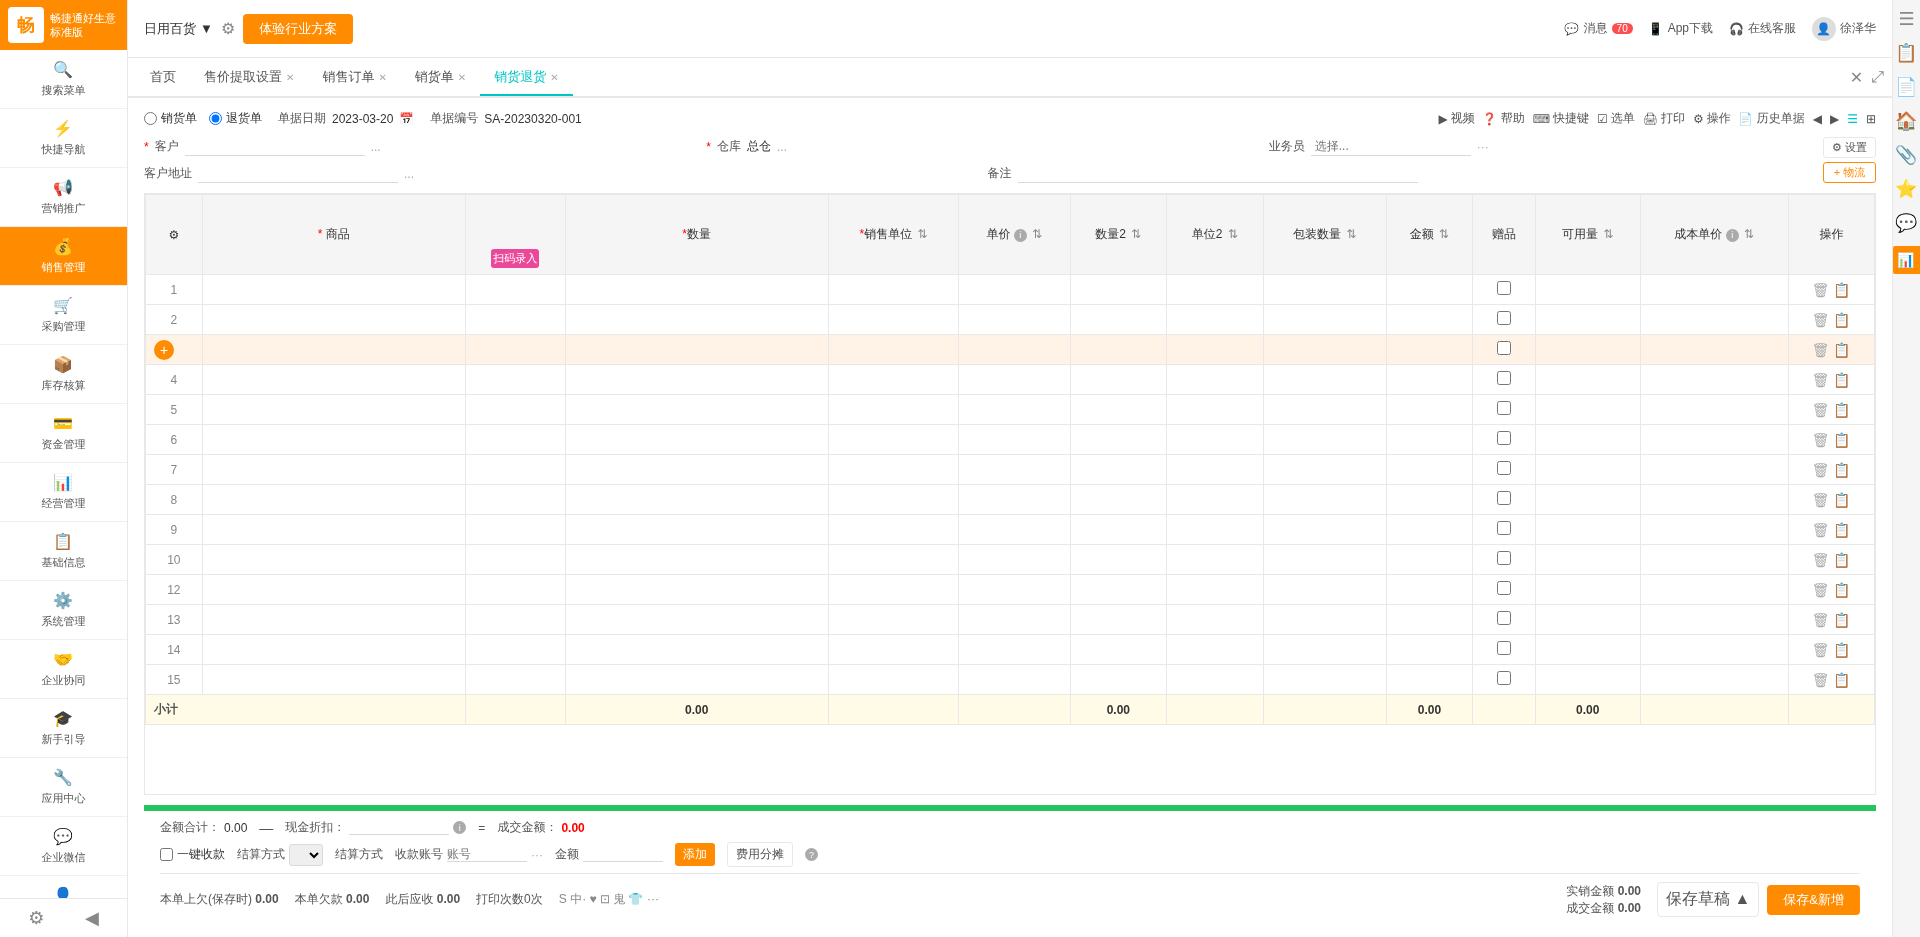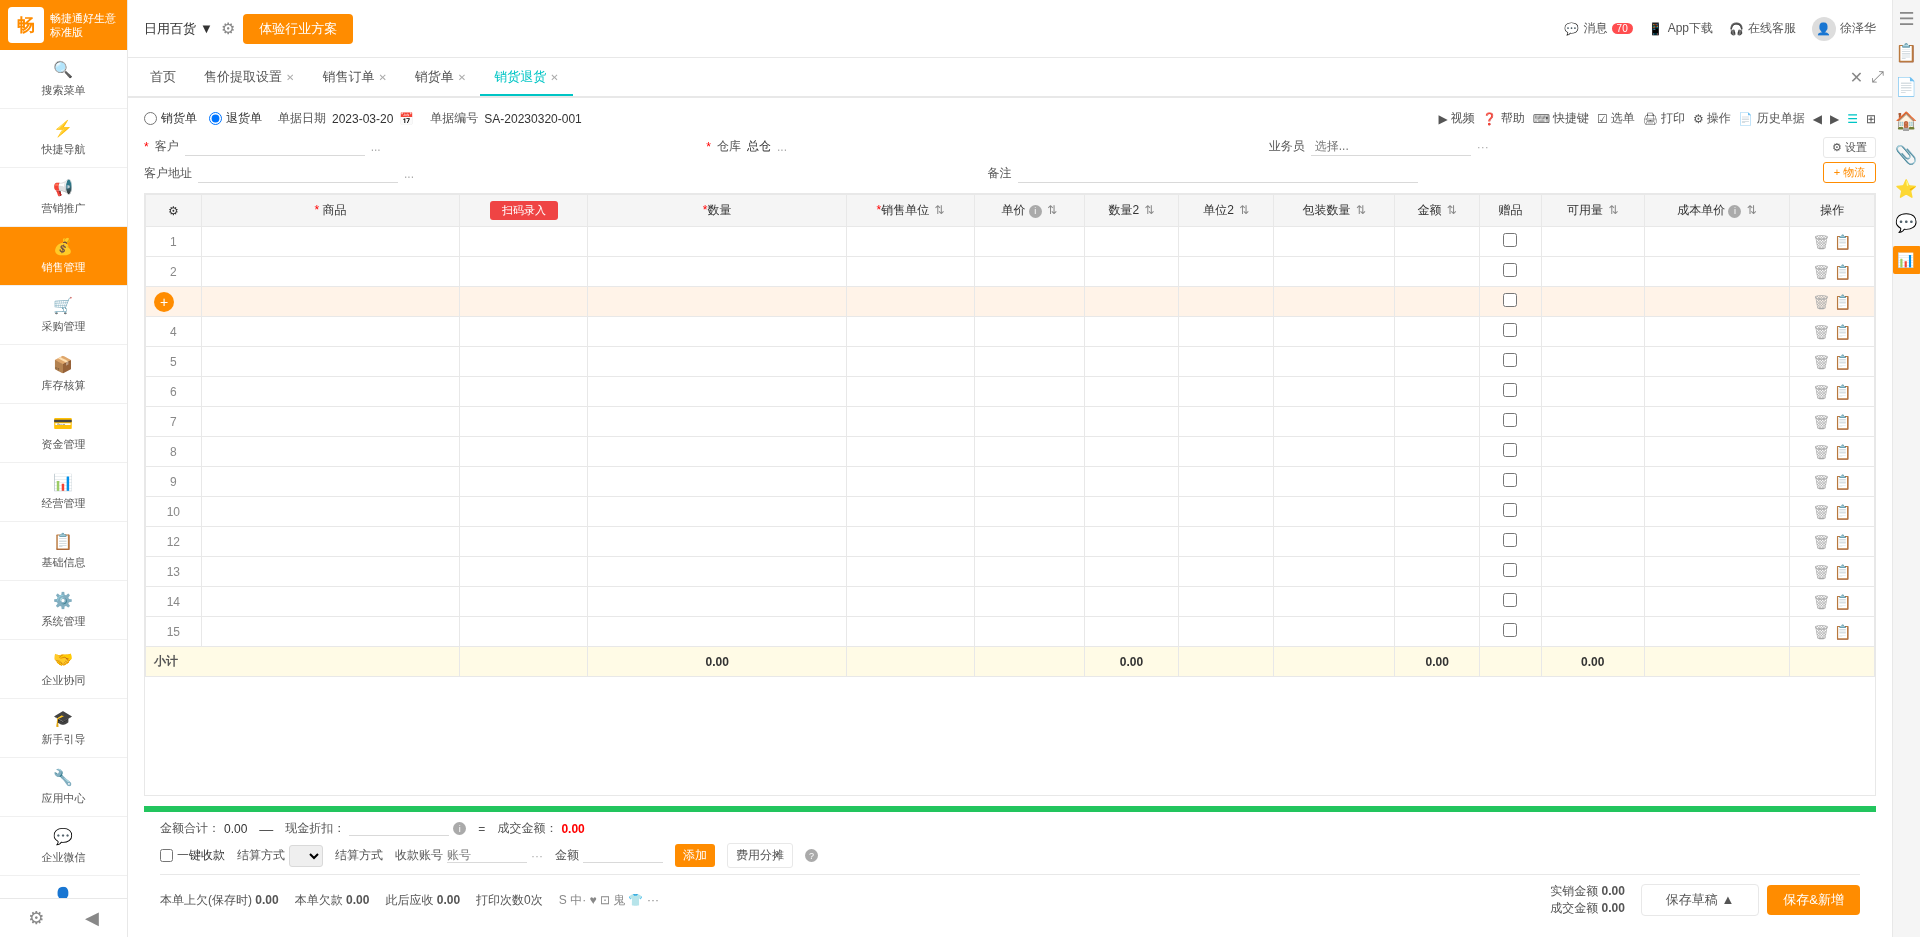--- a/index.html
+++ b/index.html
@@ -59,21 +59,21 @@
     .side-btn.orange { border-color: #ff8c00; color: #ff8c00; }
 
     
     .table-container { flex: 1; border: 1px solid #e8e8e8; overflow: auto; }
     table { width: 100%; border-collapse: collapse; font-size: 12px; }
     table th { background: #f5f5f5; border: 1px solid #e8e8e8; padding: 6px 8px; text-align: center; white-space: nowrap; font-weight: normal; color: #333; position: sticky; top: 0; z-index: 2; }
     table td { border: 1px solid #e8e8e8; padding: 4px 8px; text-align: center; height: 30px; }
     table tr:nth-child(3) td { background: #fff3e8; }
     .th-required { color: #f00; }
     .th-icon { cursor: pointer; color: #888; margin-left: 2px; }
-    .scan-btn { background: #ef4444; color: #fff; border: none; border-radius: 3px; padding: 2px 12px; font-size: 11px; cursor: pointer; }
+    .scan-btn { background: #ec4899; color: #fff; border: none; border-radius: 3px; padding: 2px 2px; font-size: 11px; cursor: pointer; margin-top: 48px; }
     .row-num { color: #888; }
     .add-row-btn { width: 20px; height: 20px; background: #ff8c00; color: #fff; border: none; border-radius: 50%; cursor: pointer; font-size: 14px; display: flex; align-items: center; justify-content: center; }
     .action-icons { display: flex; gap: 4px; justify-content: center; }
     .action-icon { color: #aaa; cursor: pointer; font-size: 14px; }
     .subtotal-row td { background: #fffbe6; font-weight: bold; color: #555; }
     .subtotal-row td.value { color: #333; }
 
     
     .footer { background: #fff; border-top: 6px solid #22c55e; padding: 8px 16px; flex-shrink: 0; }
     .footer-row1 { display: flex; align-items: center; gap: 12px; font-size: 12px; margin-bottom: 6px; }
@@ -83,21 +83,21 @@
     .footer-input { border: none; border-bottom: 1px solid #d9d9d9; outline: none; width: 100px; font-size: 12px; }
     .minus-icon { color: #555; font-size: 14px; }
     .equals-icon { color: #555; }
     .total-value { color: #f00; font-weight: bold; }
     .add-btn { background: #ff8c00; color: #fff; border: none; border-radius: 3px; padding: 3px 8px; cursor: pointer; font-size: 12px; }
     .fee-btn { background: #fff; border: 1px solid #e8e8e8; border-radius: 3px; padding: 3px 8px; cursor: pointer; font-size: 12px; color: #555; }
     .footer-bottom { display: flex; align-items: center; justify-content: space-between; border-top: 1px solid #e8e8e8; padding-top: 8px; margin-top: 6px; }
     .footer-stats { display: flex; gap: 16px; font-size: 12px; color: #555; }
     .save-summary { display: flex; flex-direction: column; align-items: flex-end; font-size: 12px; color: #555; }
     .save-actions { display: flex; gap: 8px; align-items: center; }
-    .save-draft-btn { background: #fff; border: 1px solid #e8e8e8; border-radius: 4px; padding: 6px 24px; cursor: pointer; font-size: 13px; color: #555; }
+    .save-draft-btn { background: #fff; border: 1px solid #e8e8e8; border-radius: 4px; padding: 6px 8px; cursor: pointer; font-size: 16px; color: #555; }
     .save-new-btn { background: #ff8c00; color: #fff; border: none; border-radius: 4px; padding: 6px 16px; cursor: pointer; font-size: 13px; }
     .right-sidebar { width: 28px; background: #f5f5f5; display: flex; flex-direction: column; align-items: center; padding: 8px 0; gap: 12px; border-left: 1px solid #e8e8e8; font-size: 14px; color: #888; }
     .right-sidebar-icon { cursor: pointer; display: flex; flex-direction: column; align-items: center; font-size: 18px; }
     .right-sidebar-active { background: #ff8c00; color: #fff; width: 28px; height: 28px; display: flex; align-items: center; justify-content: center; border-radius: 2px; }
     .checkbox-input { width: 14px; height: 14px; cursor: pointer; }
     table tr.highlighted td { background: #fff3e8; }
     .info-circle { display: inline-flex; width: 13px; height: 13px; border-radius: 50%; background: #aaa; color: #fff; align-items: center; justify-content: center; font-size: 9px; cursor: pointer; }
   </style>
 </head>
 <body>

